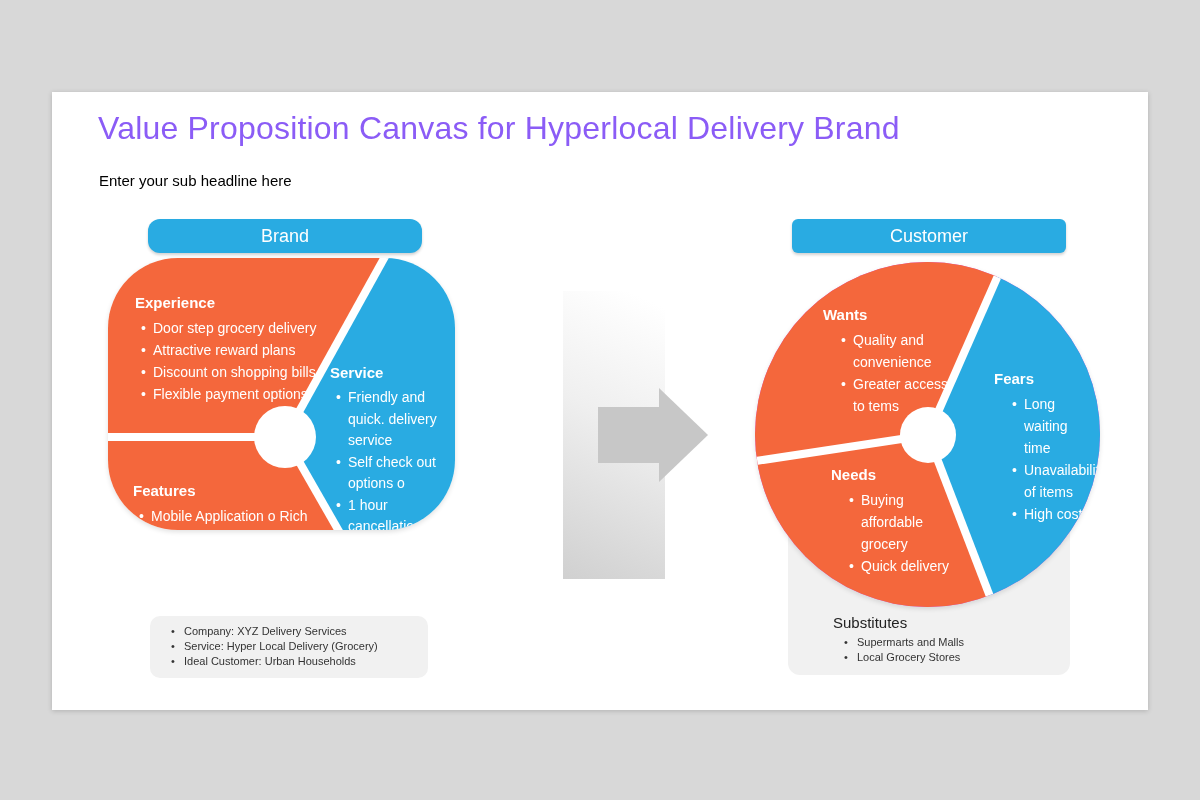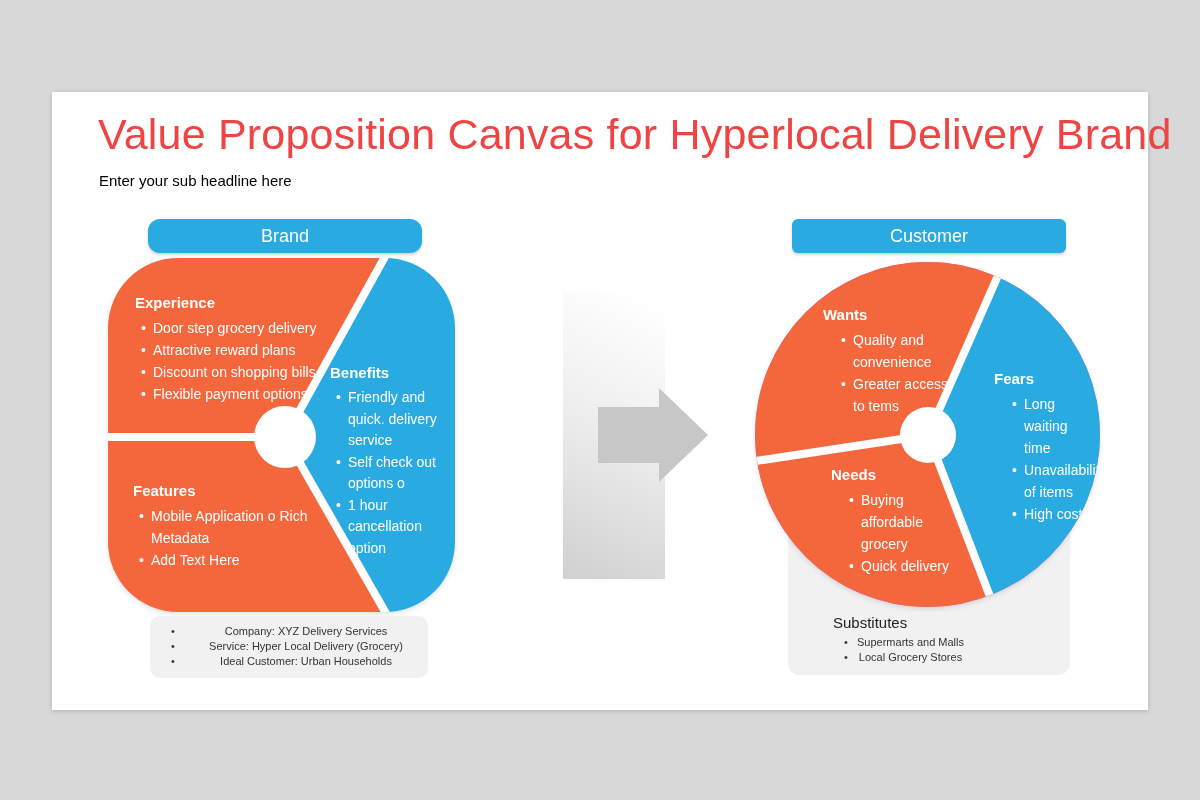--- a/index.html
+++ b/index.html
@@ -10,36 +10,36 @@
     font-family: "Liberation Sans", sans-serif;
     position: relative;
     overflow: hidden;
   }
   .slide {
     position:absolute; left:52px; top:92px; width:1096px; height:618px;
     background:#ffffff; box-shadow:0 1px 5px rgba(0,0,0,.18);
   }
   .title {
     position:absolute; left:46px; top:18px; margin:0;
-    font-size:43px; font-weight:500; color:#ef4444; letter-spacing:.2px;
+    font-size:32px; font-weight:500; color:#8b5cf6; letter-spacing:.2px;
     white-space:nowrap;
   }
   .subtitle { position:absolute; left:47px; top:80px; font-size:15px; color:#000000; }
 
   .hdr {
     position:absolute; top:127px; width:274px; height:34px; border-radius:6px;
     background:var(--blue,#29ABE2); color:#fff; font-size:18px; line-height:34px;
     text-align:center; box-shadow:0 2px 3px rgba(0,0,0,.18);
   }
   .brand-hdr { left:96px;border-radius:12px; }
   .cust-hdr  { left:740px; }
 
   
   .brand-shape {
-    position:absolute; left:56px; top:166px; width:347px; height:354px;
+    position:absolute; left:56px; top:166px; width:347px; height:272px;
     border-radius:70px; overflow:hidden; box-shadow:0 2px 5px rgba(0,0,0,.12);
     background:#fff;
   }
   .wedge { position:absolute; inset:0; }
   .exp  { background:var(--orange,#F4673C); clip-path:polygon(0 0, 277px 0, 177px 179px, 0 179px); }
   .feat { background:var(--orange,#F4673C); clip-path:polygon(0 179px, 177px 179px, 277px 354px, 0 354px); }
   .ben  { background:var(--blue,#29ABE2);  clip-path:polygon(277px 0, 347px 0, 347px 354px, 277px 354px, 177px 179px); }
 
   .sep { position:absolute; background:#fff; height:8px; transform-origin:0 50%; }
   .brand-shape .sep-h  { left:-2px;  top:175px; width:183px; }
@@ -56,21 +56,21 @@
   .blist li::before { content:"•"; position:absolute; left:-12px; }
 
   .exp-tb  { left:27px;  top:36px;  width:208px; }
   .feat-tb { left:25px;  top:224px; width:188px; }
   .ben-tb  { left:222px; top:106px; width:116px; }
   .ben-tb .blist { line-height:21.5px; }
 
   
   .note-box { position:absolute; background:var(--box-gray,#F1F1F1); }
   .brand-note { left:98px; top:524px; width:278px; height:62px; border-radius:10px; }
-  .dlist { list-style:none; margin:0; font-size:11px; line-height:15px; color:#333;text-align:center; }
+  .dlist { list-style:none; margin:0; font-size:11px; line-height:15px; color:#333; }
   .brand-note .dlist { padding:8px 0 0 34px; }
   .dlist li { position:relative; }
   .dlist li::before { content:"•"; position:absolute; left:-13px; }
 
   
   .fold {
     position:absolute; left:511px; top:199px; width:102px; height:288px;
     background:linear-gradient(205deg,#ffffff 5%,#efefef 45%,#d0d0d0 100%);
   }
   .arrow-shaft { position:absolute; left:546px; top:315px; width:62px; height:56px; background:var(--arrow-gray,#C7C7C7); }
@@ -136,21 +136,21 @@
         </ul>
     </div>
     <div class="tb feat-tb">
       <div class="sec-title">Features</div>
       <ul class="blist">
           <li>Mobile Application o Rich Metadata</li>
           <li>Add Text Here</li>
         </ul>
     </div>
     <div class="tb ben-tb">
-      <div class="sec-title">Benefits</div>
+      <div class="sec-title">Service</div>
       <ul class="blist">
           <li>Friendly and quick. delivery service</li>
           <li>Self check out options o</li>
           <li>1 hour cancellation option</li>
         </ul>
     </div>
   </div>
 
   <div class="note-box brand-note">
     <ul class="dlist">

